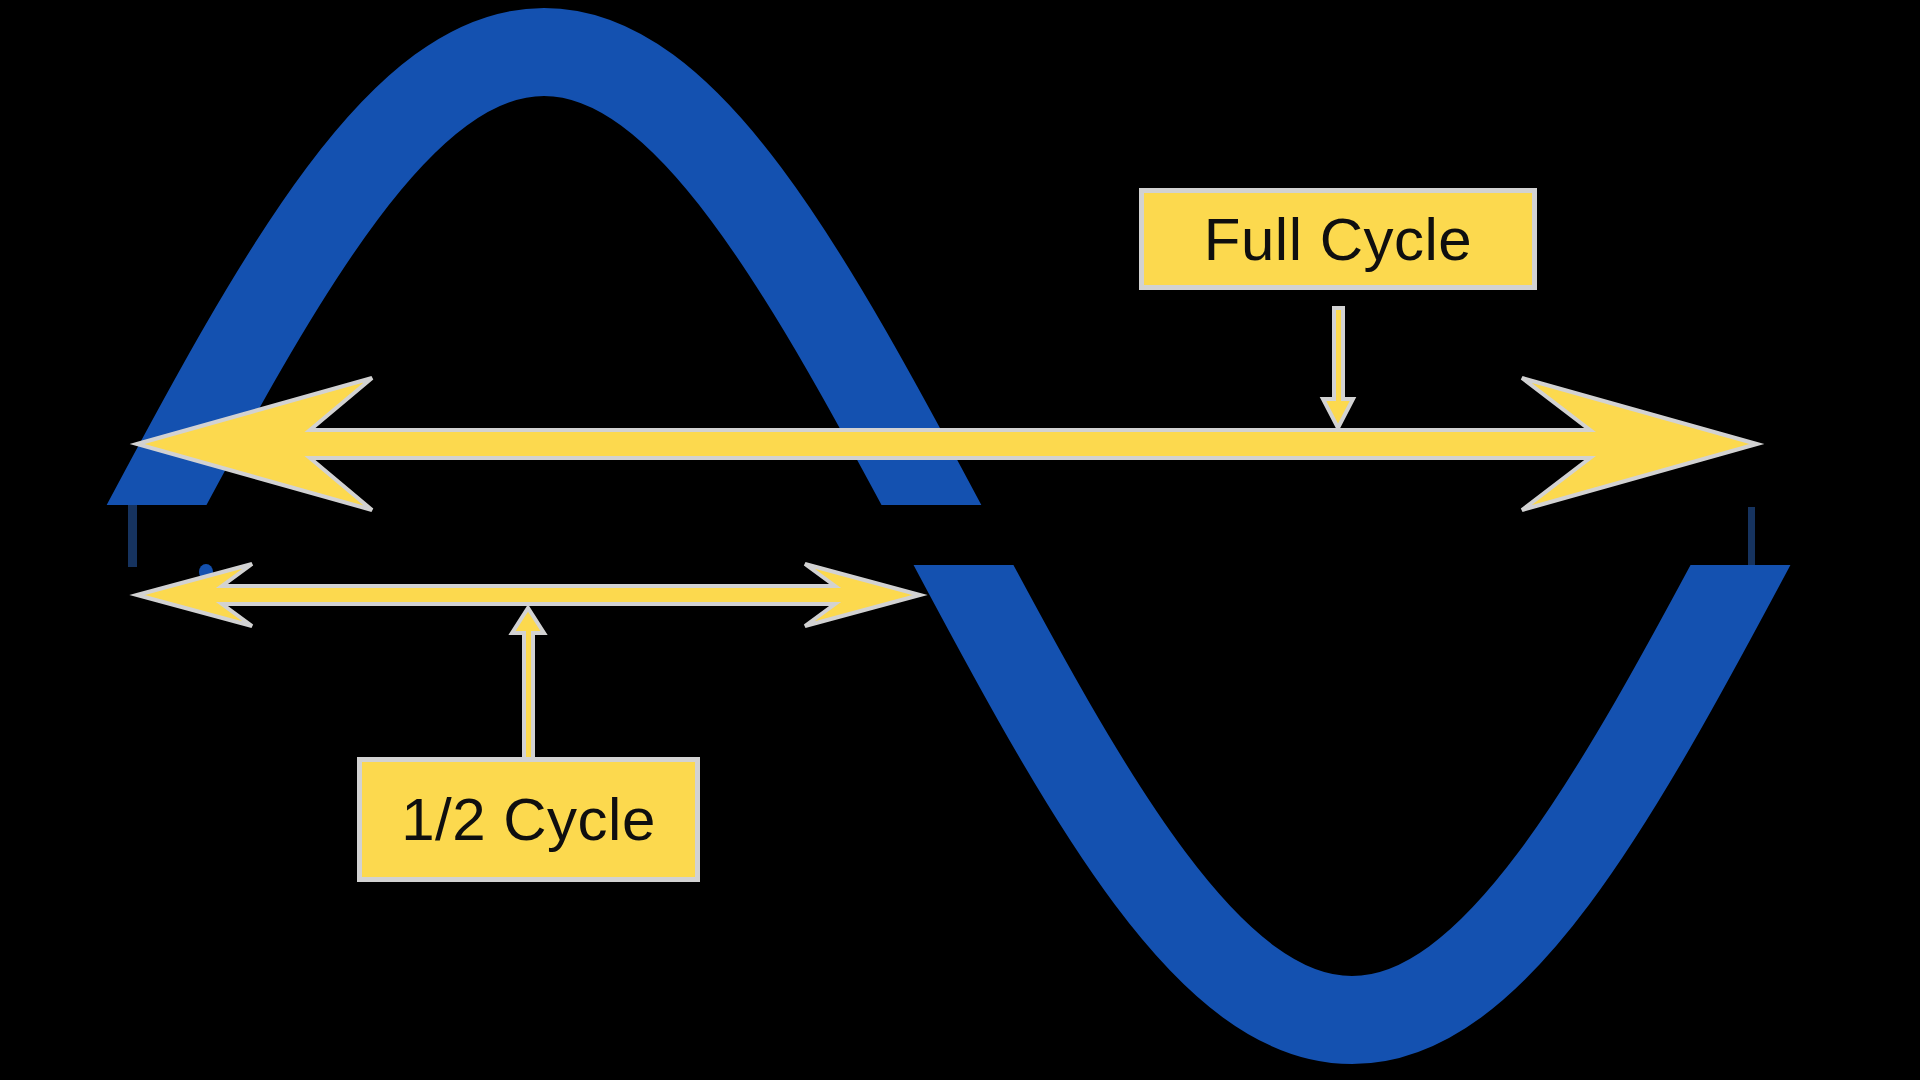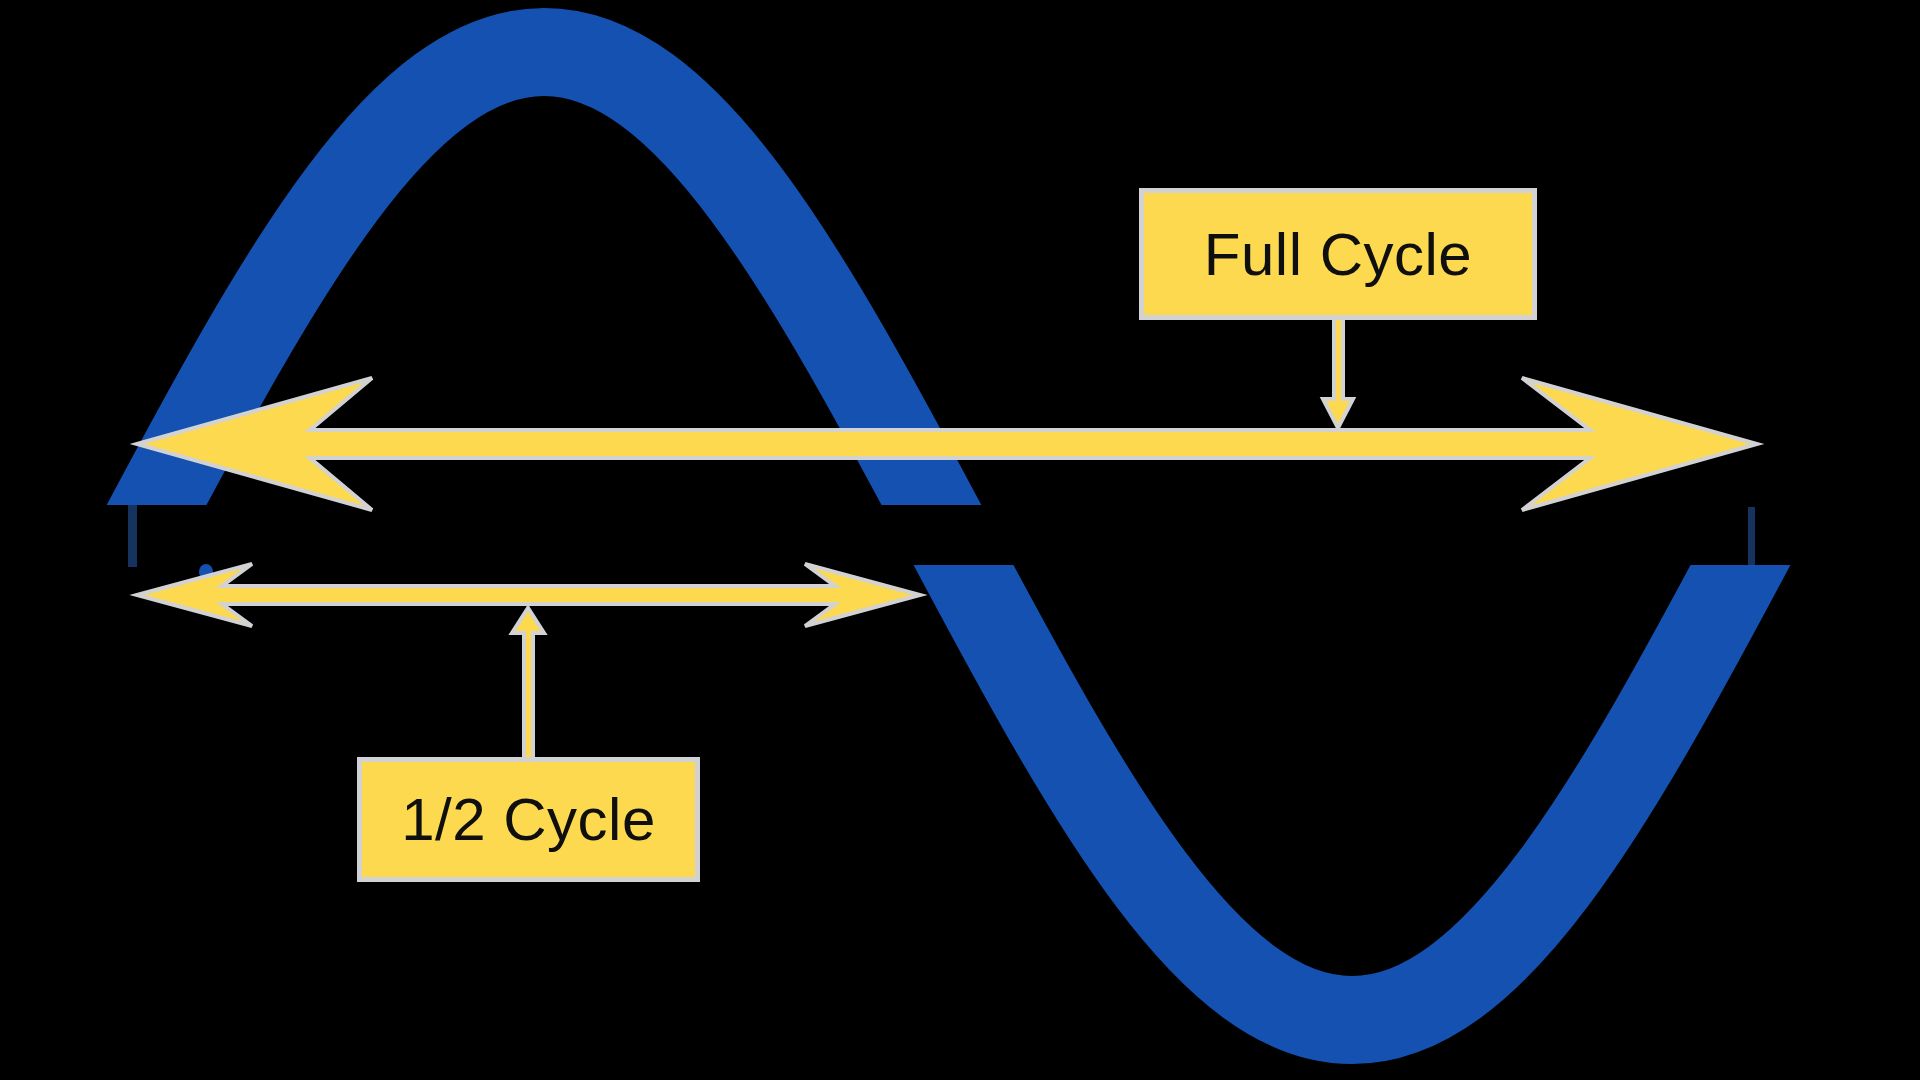--- a/index.html
+++ b/index.html
@@ -34,21 +34,21 @@
     color: #0F0F0F;
     font-size: 60px;
     font-weight: 500;
     letter-spacing: 0.5px;
     white-space: nowrap;
   }
   .label-box.full-cycle {
     left: 1139px;
     top: 188px;
     width: 398px;
-    height: 132px;
+    height: 102px;
   }
   .label-box.half-cycle {
     left: 357px;
     top: 757px;
     width: 343px;
     height: 125px;
     text-align: center;
   }
 </style>
 </head>

